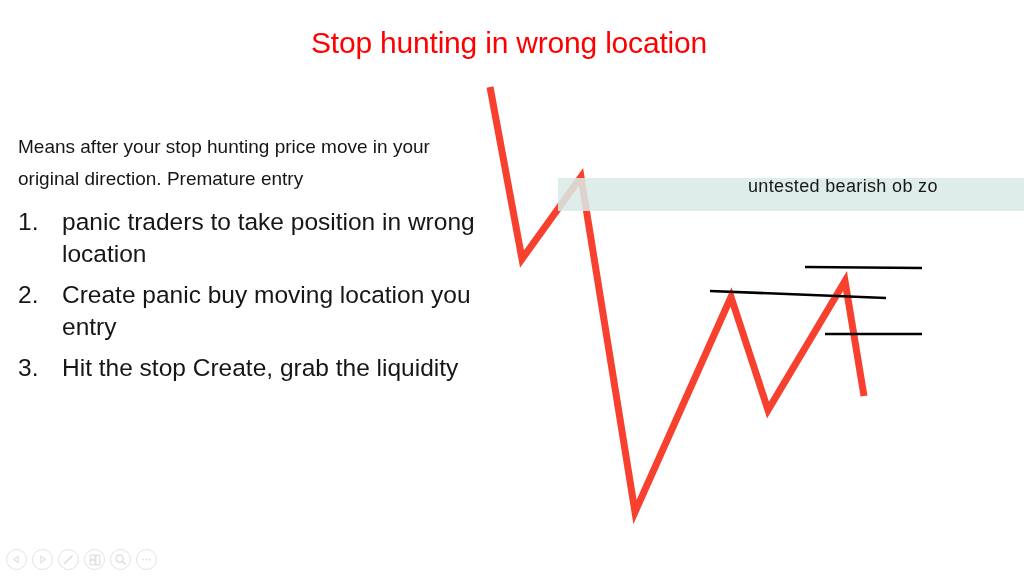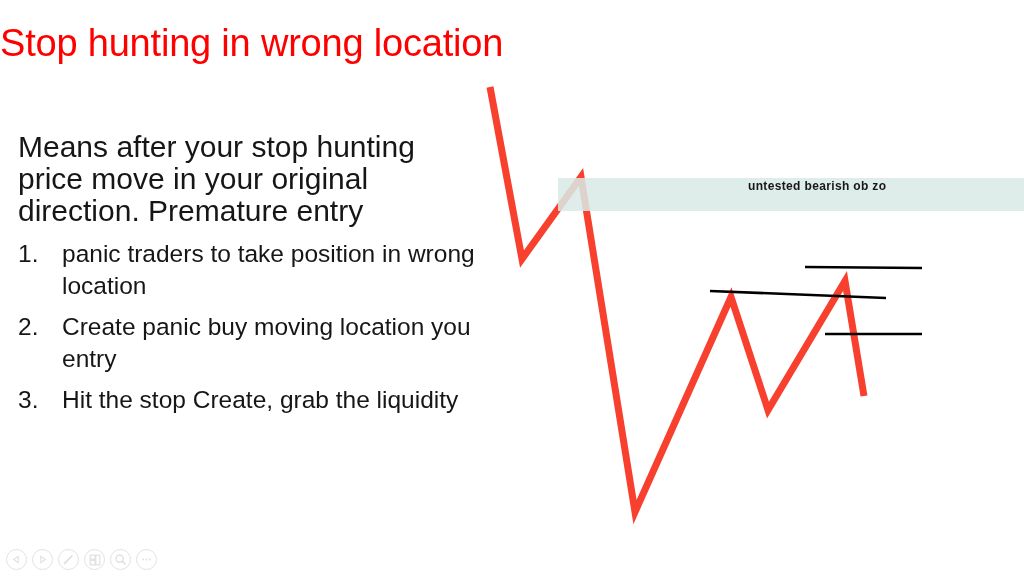--- a/index.html
+++ b/index.html
@@ -15,38 +15,38 @@
     font-family: "Liberation Sans", sans-serif;
     color: #000000;
   }
 
   
   #slide-title {
     position: absolute;
     left: 0;
     top: 20px;
     width: 1018px;
-    text-align: left;
-    font-size: 38px;
+    text-align: center;
+    font-size: 30px;
     line-height: 46px;
     color: #FF0000;
     font-weight: 400;
     letter-spacing: -0.2px;
     white-space: nowrap;
   }
 
   
   #text-column {
     position: absolute;
     left: 18px;
     top: 131px;
     width: 462px;
   }
   #intro-paragraph {
-    font-size: 30px;
+    font-size: 19px;
     line-height: 32px;
     color: #161616;
     margin: 0 0 11px 0;
     width: 452px;
   }
   .list-item {
     display: flex;
     align-items: flex-start;
     font-size: 24.5px;
     line-height: 32px;
@@ -84,23 +84,23 @@
     top: 178px;
     width: 466px;
     height: 33px;
     background: #d8eae7;
     opacity: 0.86;
   }
   #ob-zone-label {
     position: absolute;
     left: 748px;
     top: 176px;
-    font-size: 12px;
+    font-size: 18px;
     line-height: 20px;
-    font-weight: bold;
+    font-weight: normal;
     color: #181818;
     letter-spacing: 0.35px;
     white-space: nowrap;
   }
 
   
   #bottom-toolbar {
     position: absolute;
     left: 6px;
     bottom: 6px;

